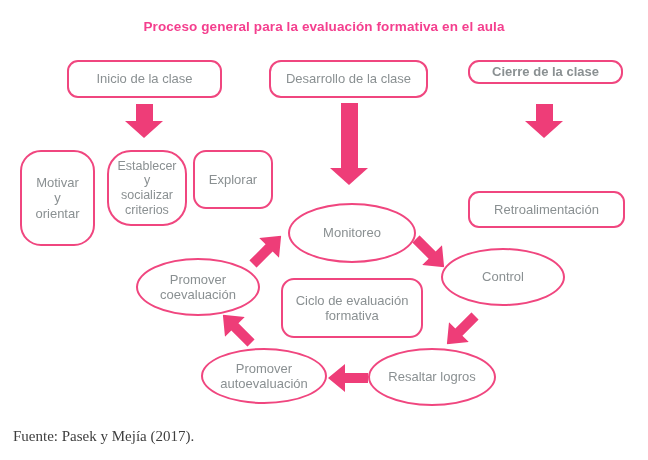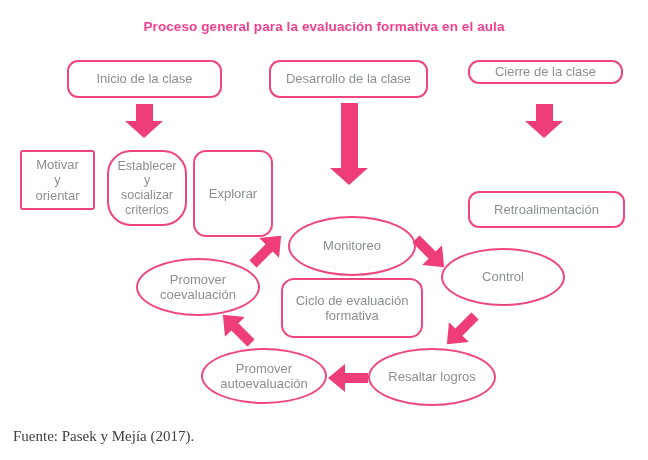--- a/index.html
+++ b/index.html
@@ -39,31 +39,31 @@
     align-items: center;
     justify-content: center;
     text-align: center;
     white-space: pre-line;
   }
   .rect { border-radius: 11px; }
   .ellipse { border-radius: 50%; }
 
   
   #n-inicio     { left: 67px;  top: 60px;  width: 155px; height: 38px; }
-  #n-desarrollo { left: 269px; top: 60px;  width: 159px; height: 38px; }
-  #n-cierre     { left: 468px; top: 60px;  width: 155px; height: 24px; }
+  #n-desarrollo { left: 269px; top: 60px;  width: 159px; height: 38px; border-radius: 12px; }
+  #n-cierre     { left: 468px; top: 60px;  width: 155px; height: 24px; font-weight: bold; }
   
-  #n-motivar    { left: 20px;  top: 150px; width: 75px;  height: 60px; border-radius: 3px; }
+  #n-motivar    { left: 20px;  top: 150px; width: 75px;  height: 96px; border-radius: 21px; }
   #n-establecer { left: 107px; top: 150px; width: 80px;  height: 76px; border-radius: 24px; font-size: 12.5px; }
-  #n-explorar   { left: 193px; top: 150px; width: 80px;  height: 87px; border-radius: 13px; }
+  #n-explorar   { left: 193px; top: 150px; width: 80px;  height: 59px; border-radius: 13px; }
   #n-retro      { left: 468px; top: 147px; width: 157px; height: 37px; margin-top: 44px; }
   
   #n-ciclo      { left: 281px; top: 278px; width: 142px; height: 60px; border-radius: 13px; }
   
-  #n-monitoreo  { left: 288px; top: 216px; width: 128px; height: 60px; }
+  #n-monitoreo  { left: 288px; top: 203px; width: 128px; height: 60px; }
   #n-control    { left: 441px; top: 248px; width: 124px; height: 58px; }
   #n-resaltar   { left: 368px; top: 348px; width: 128px; height: 58px; }
   #n-auto       { left: 201px; top: 348px; width: 126px; height: 56px; }
   #n-co         { left: 136px; top: 258px; width: 124px; height: 58px; }
 
   
   .arr-v {
     position: absolute;
     width: 38px;
     display: flex;

